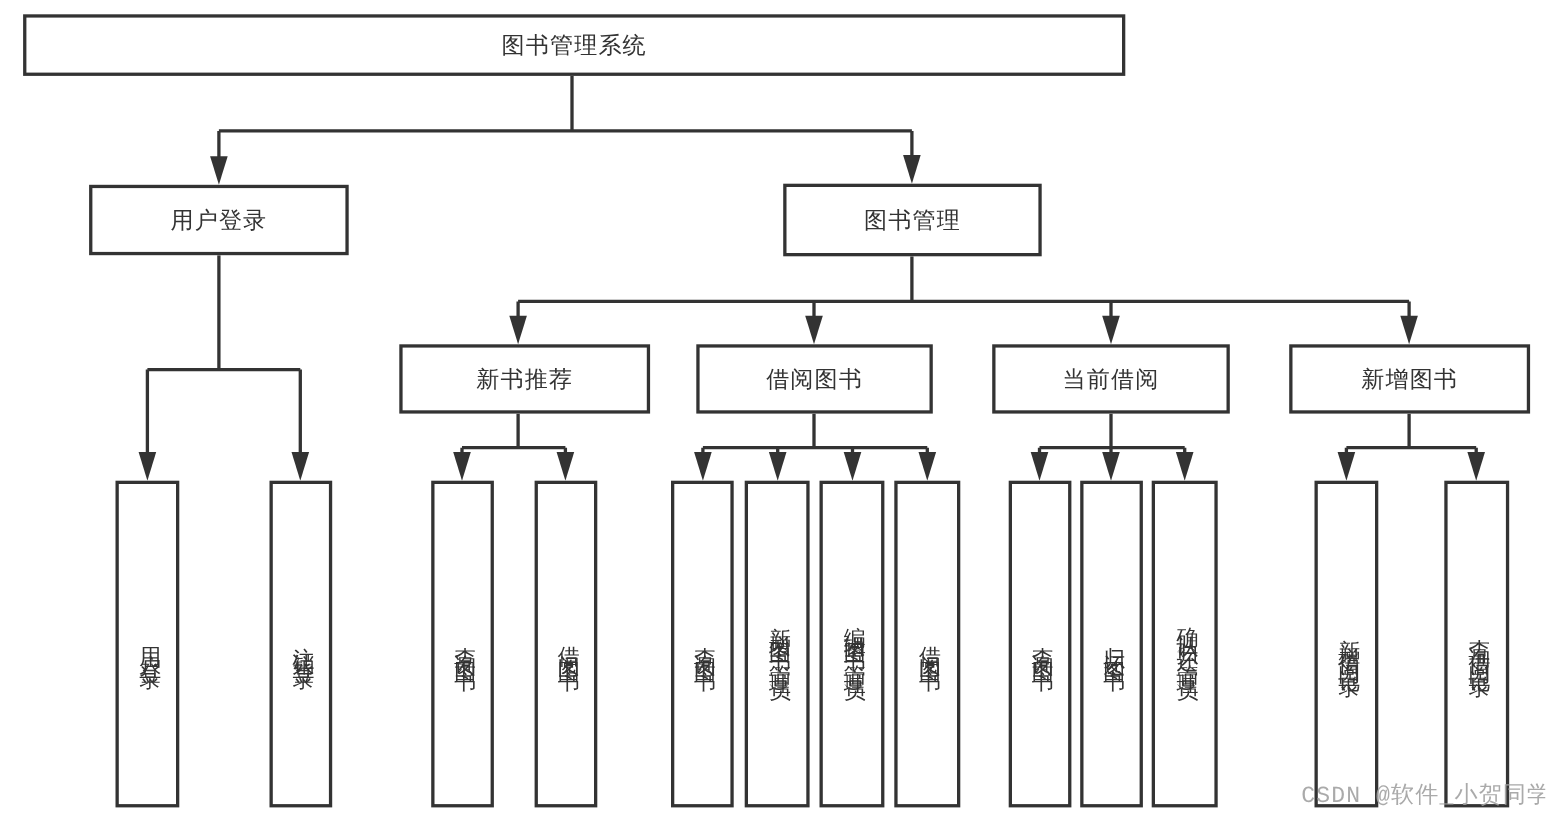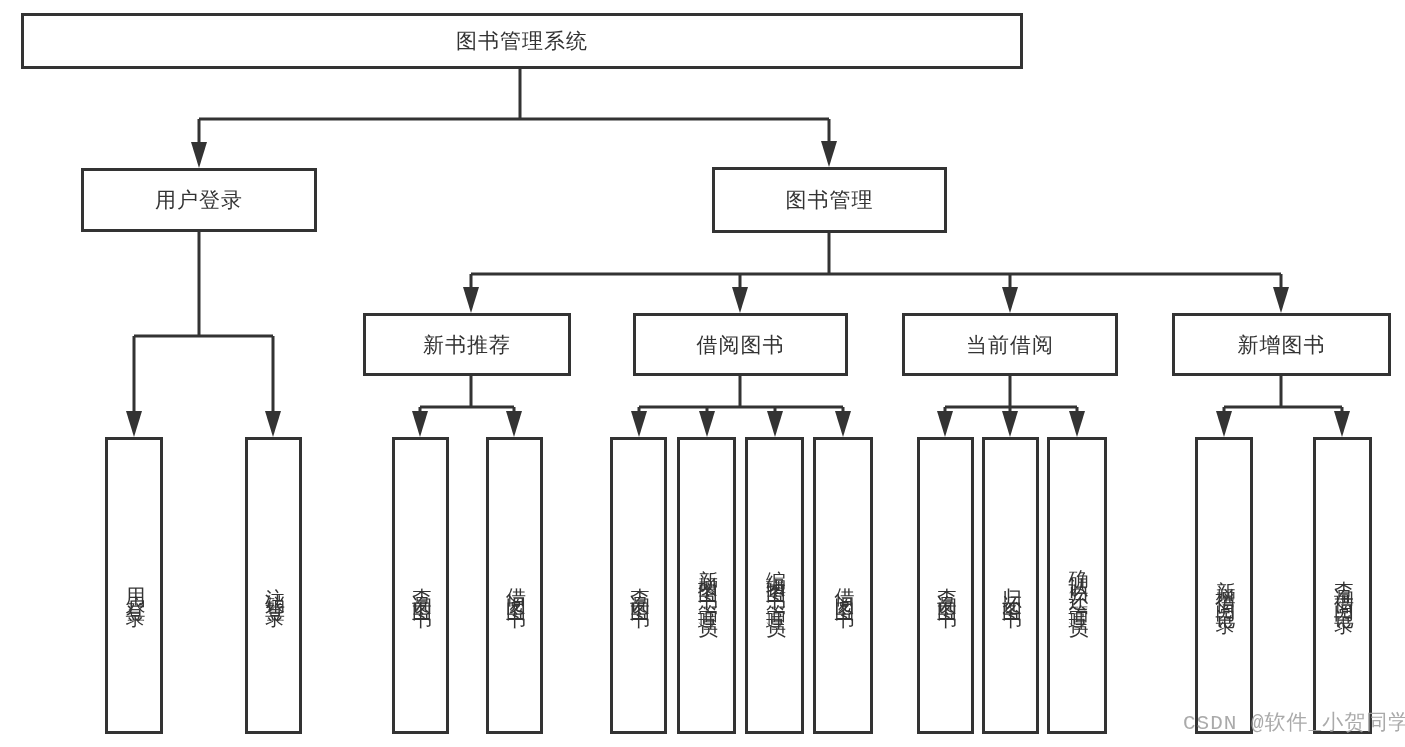--- a/index.html
+++ b/index.html
@@ -103,21 +103,21 @@
       <polygon points="1216,411 1232,411 1224,437"></polygon>
       <polygon points="1334,411 1350,411 1342,437"></polygon>
     </g>
   </svg>
 
   <div class="box hbox" style="left:21px;top:13px;width:1002px;height:56px">图书管理系统</div>
 
   <div class="box hbox" style="left:81px;top:168px;width:236px;height:64px">用户登录</div>
   <div class="box hbox" style="left:712px;top:167px;width:235px;height:66px">图书管理</div>
 
-  <div class="box hbox" style="left:363px;top:313px;width:208px;height:63px">新书推荐</div>
+  <div class="box hbox" style="left:363px;top:313px;width:228px;height:63px">新书推荐</div>
   <div class="box hbox" style="left:633px;top:313px;width:215px;height:63px">借阅图书</div>
   <div class="box hbox" style="left:902px;top:313px;width:216px;height:63px">当前借阅</div>
   <div class="box hbox" style="left:1172px;top:313px;width:219px;height:63px">新增图书</div>
 
   <div class="box vbox" style="left:105px;top:437px;width:58px;height:297px">用户登录</div>
   <div class="box vbox" style="left:245px;top:437px;width:57px;height:297px">注销登录</div>
 
   <div class="box vbox" style="left:392px;top:437px;width:57px;height:297px">查询图书</div>
   <div class="box vbox" style="left:486px;top:437px;width:57px;height:297px">借阅图书</div>
 

